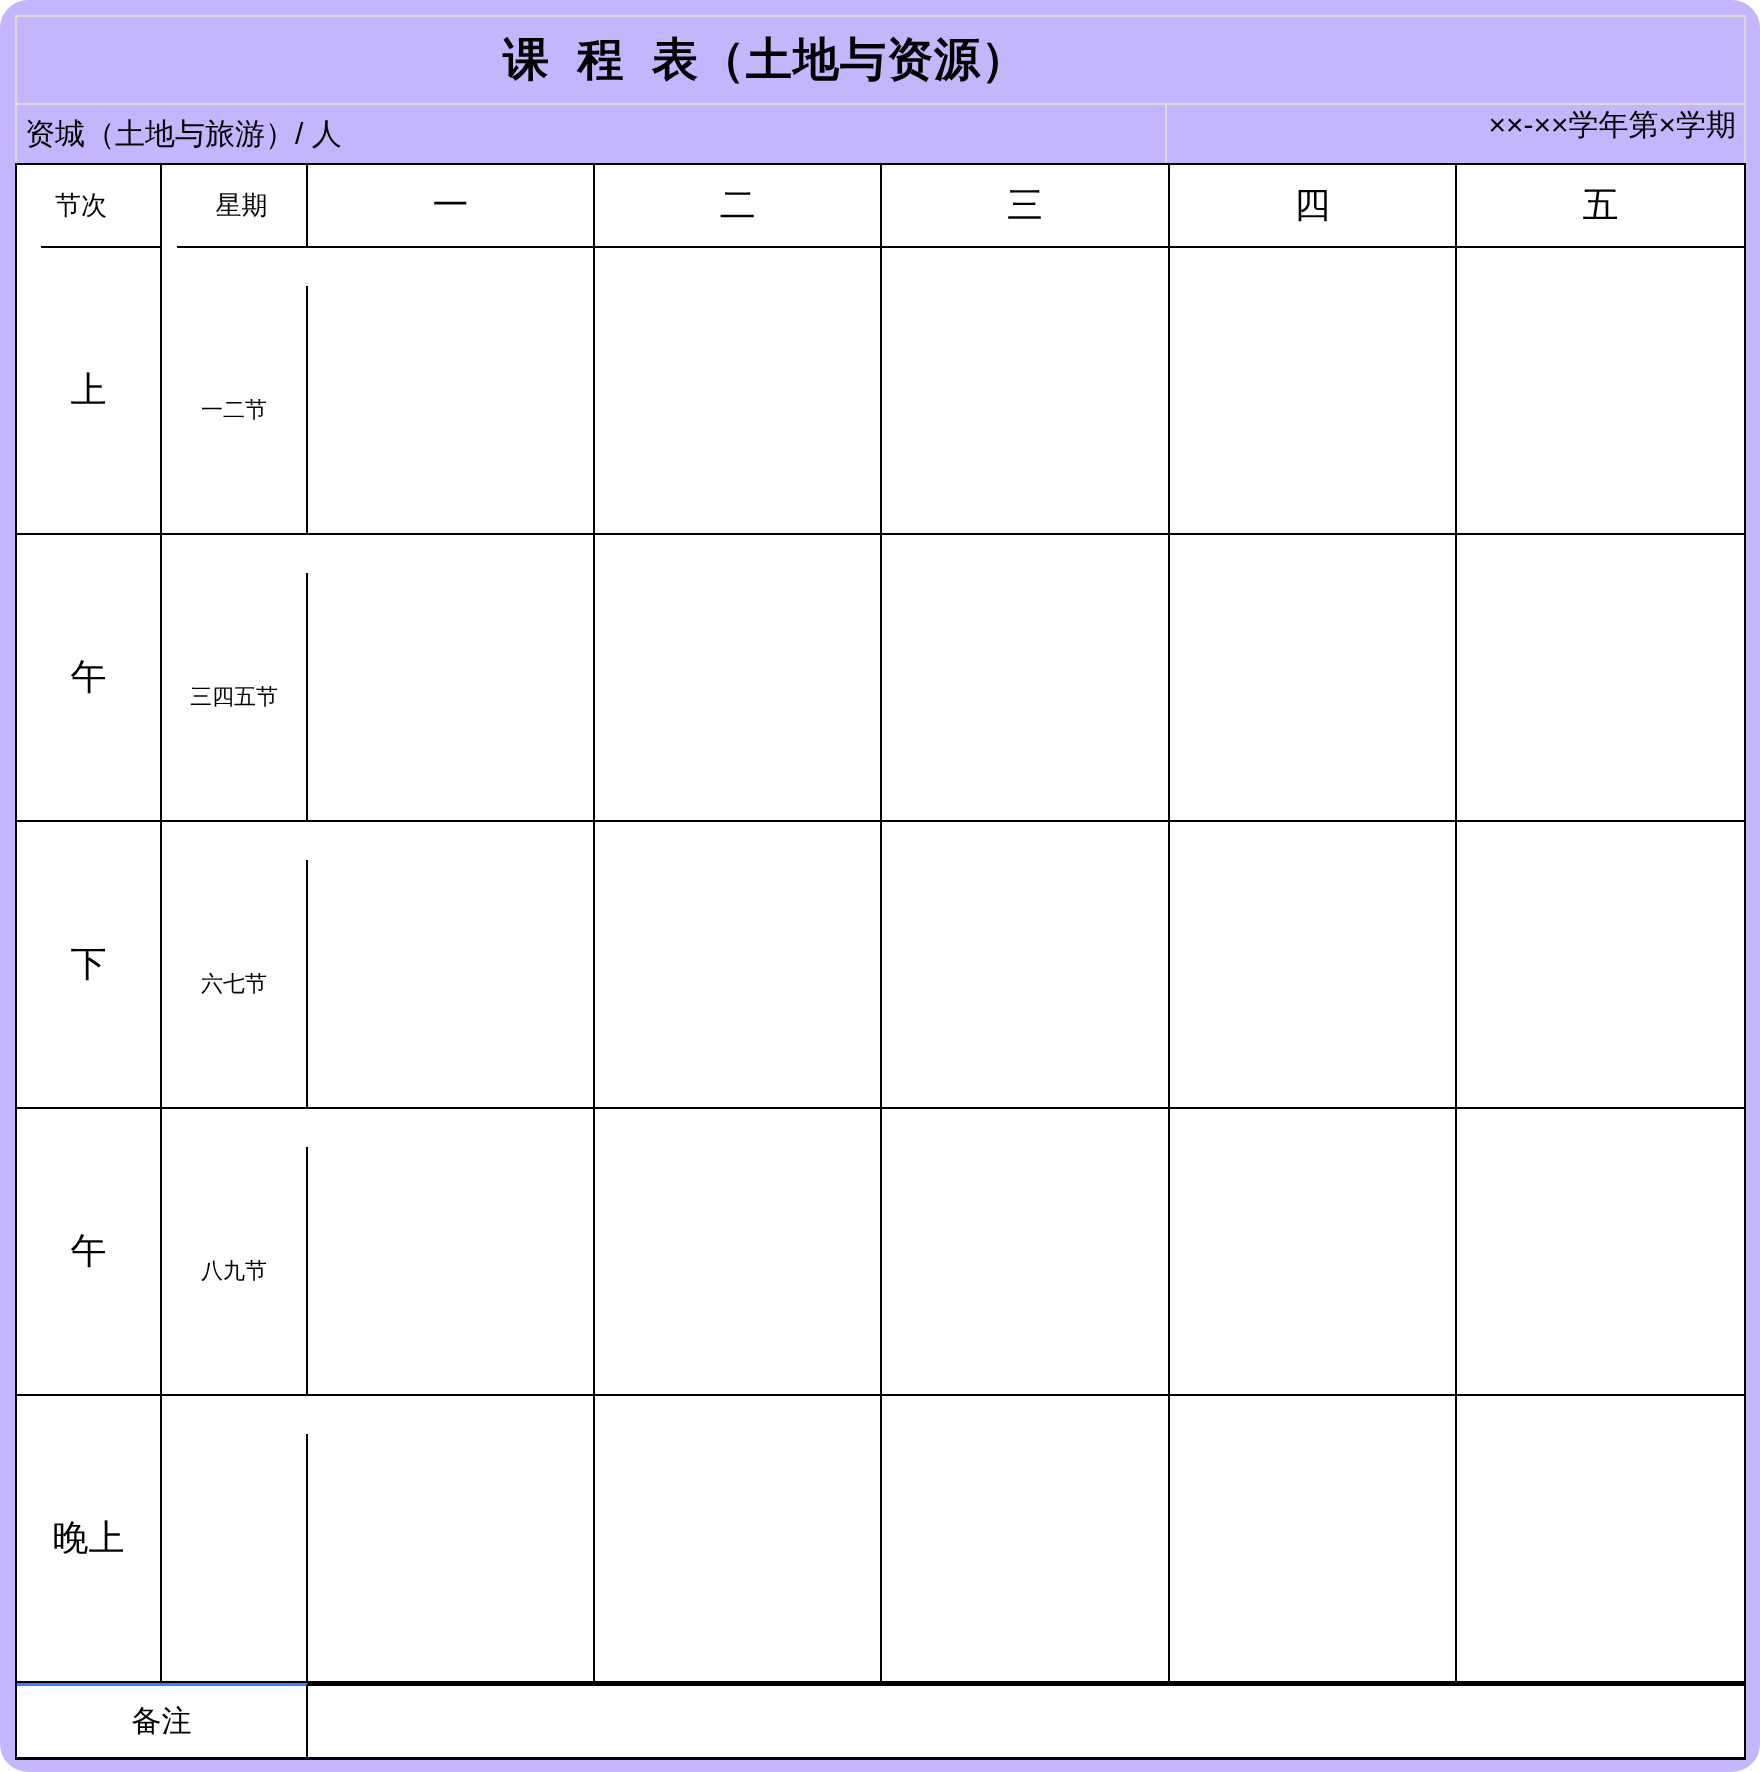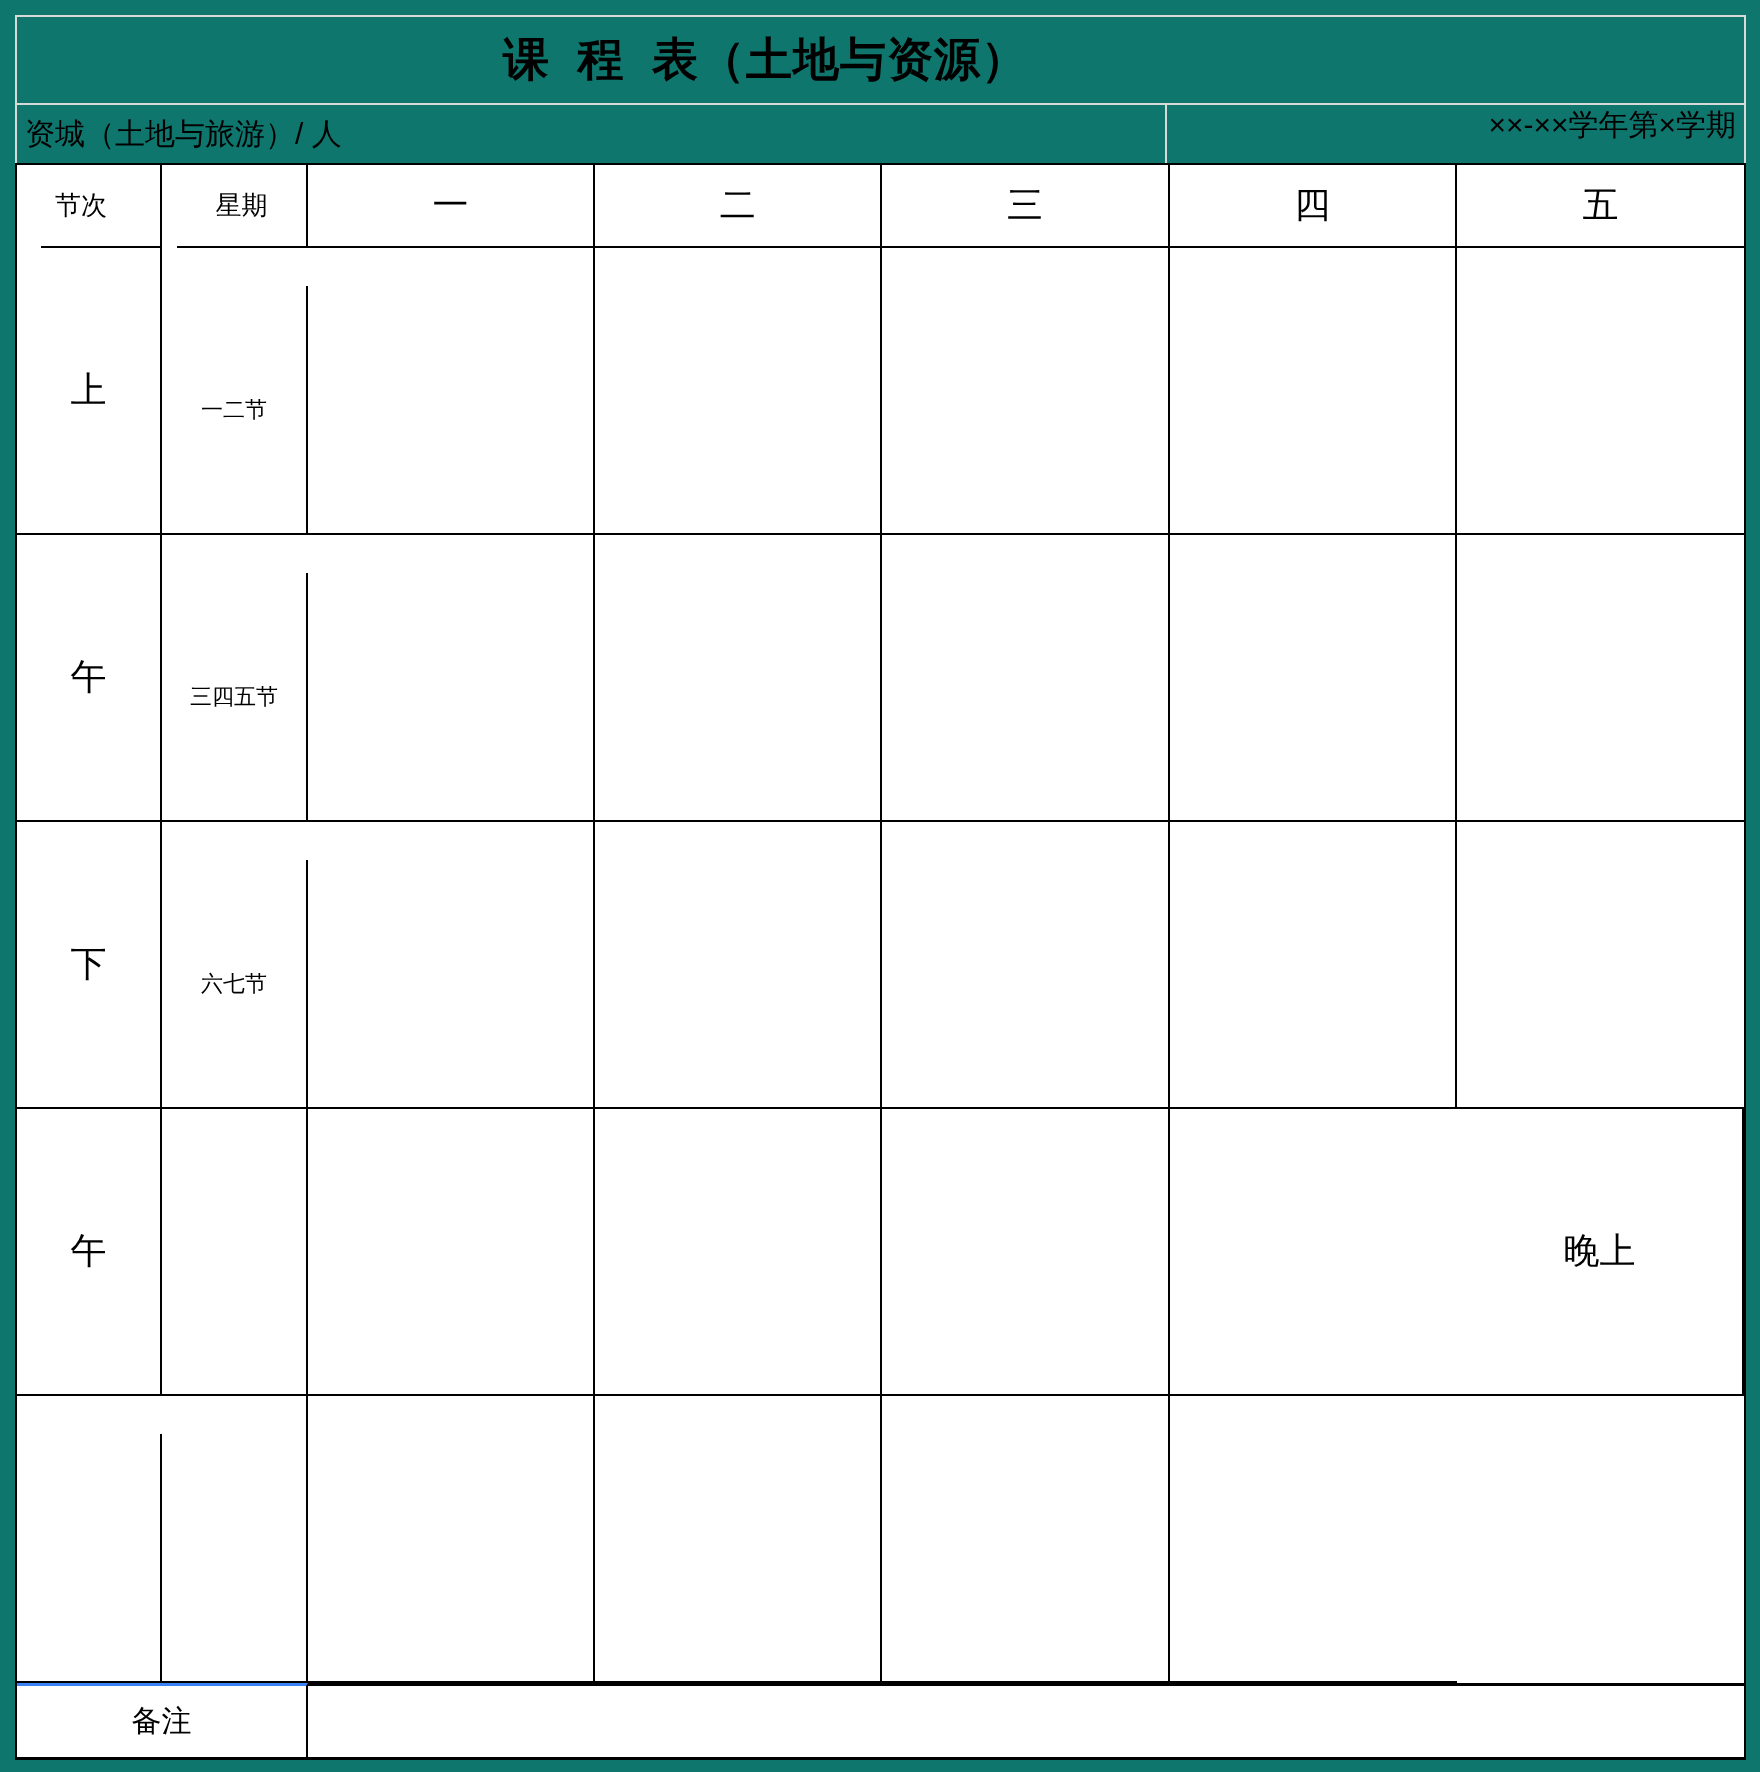--- a/index.html
+++ b/index.html
@@ -3,22 +3,23 @@
 <meta charset="utf-8">
 <style>
   * { box-sizing: border-box; margin: 0; padding: 0; }
   html, body { background: #ffffff; }
   body { font-family: "Liberation Sans", "DejaVu Sans", sans-serif; color: #000; }
 
   .page {
     position: relative;
     width: 1760px;
     height: 1772px;
-    background: #0f766e;
+    background: #c4b5fd;
     overflow: hidden;
+    border-radius: 28px;
   }
 
   
   .title-band {
     position: absolute;
     left: 15px; top: 15px;
     width: 1731px; height: 88px;
     border: 2px solid #d9d9d9;
     border-bottom: none;
     display: flex;
@@ -157,20 +158,21 @@
 
     <div class="cell period-label">下</div>
     <div class="cell sessions-label">六七节</div>
     <div class="cell"></div>
     <div class="cell"></div>
     <div class="cell"></div>
     <div class="cell"></div>
     <div class="cell last-col"></div>
 
     <div class="cell period-label">午</div>
+    <div class="cell sessions-label">八九节</div>
     <div class="cell"></div>
     <div class="cell"></div>
     <div class="cell"></div>
     <div class="cell"></div>
     <div class="cell last-col"></div>
 
     <div class="cell period-label">晚上</div>
     <div class="cell sessions-label"></div>
     <div class="cell"></div>
     <div class="cell"></div>

